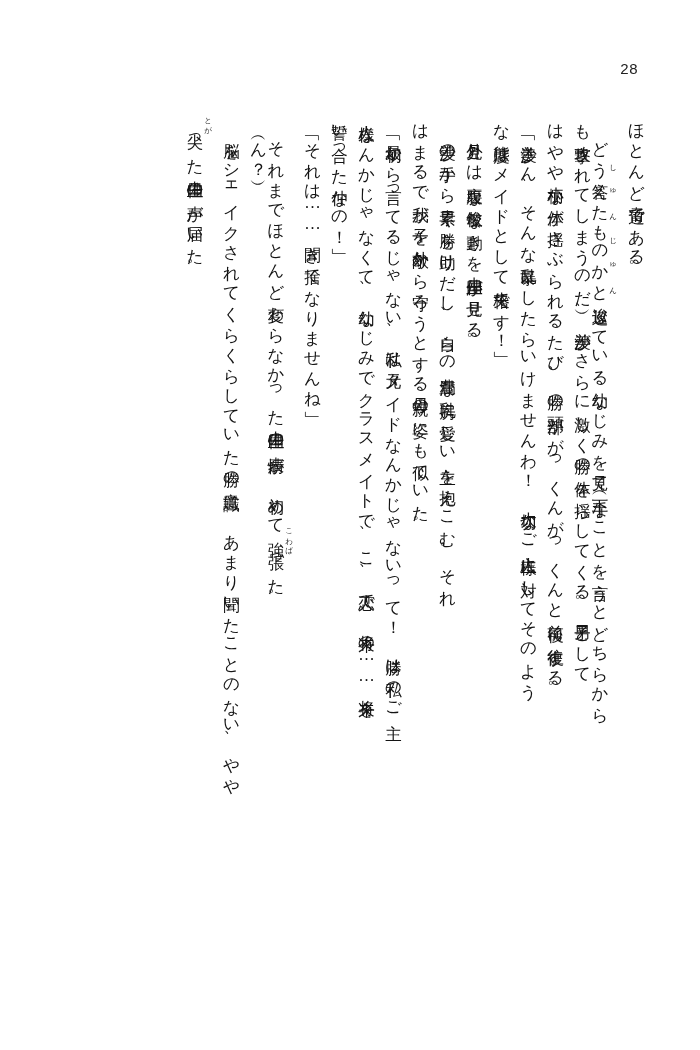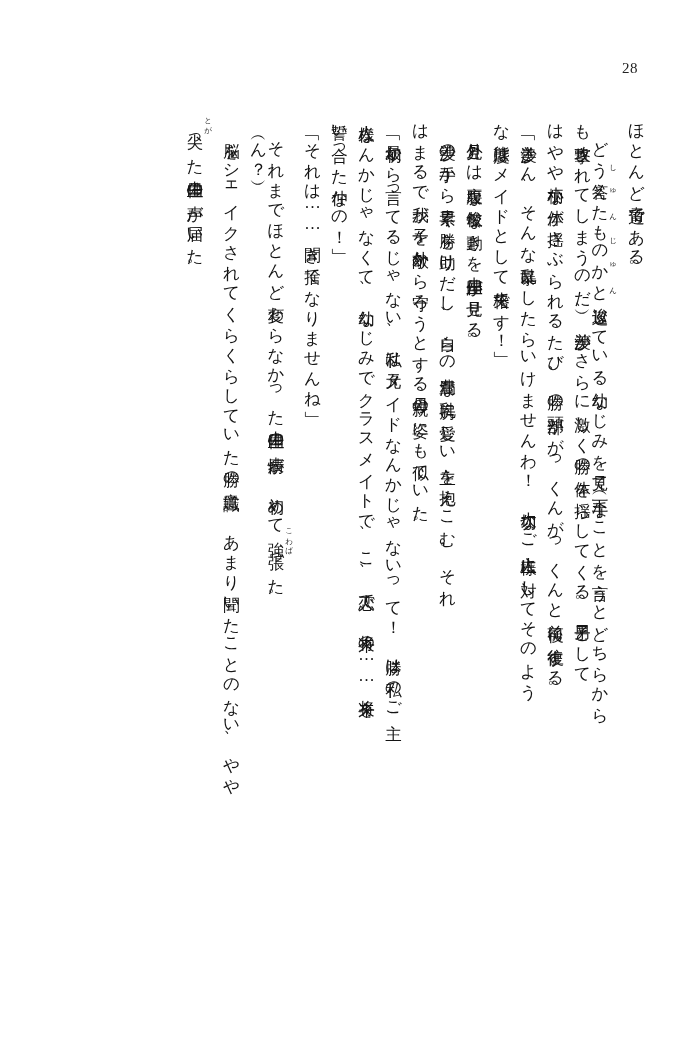--- a/index.html
+++ b/index.html
@@ -16,21 +16,21 @@
     width: 700px;
     height: 1050px;
     background: #ffffff;
     overflow: hidden;
   }
   .page-number {
     position: absolute;
     top: 60px;
     right: 62px;
     font-size: 15px;
-    font-family: Liberation Serif, serif;
+    font-family: Liberation Sans, sans-serif;
     color: #222;
     letter-spacing: 0.5px;
     margin-left: 36px;
   }
   
   .text-block {
     position: absolute;
     top: 112px;
     right: 56px;
     left: 60px;

